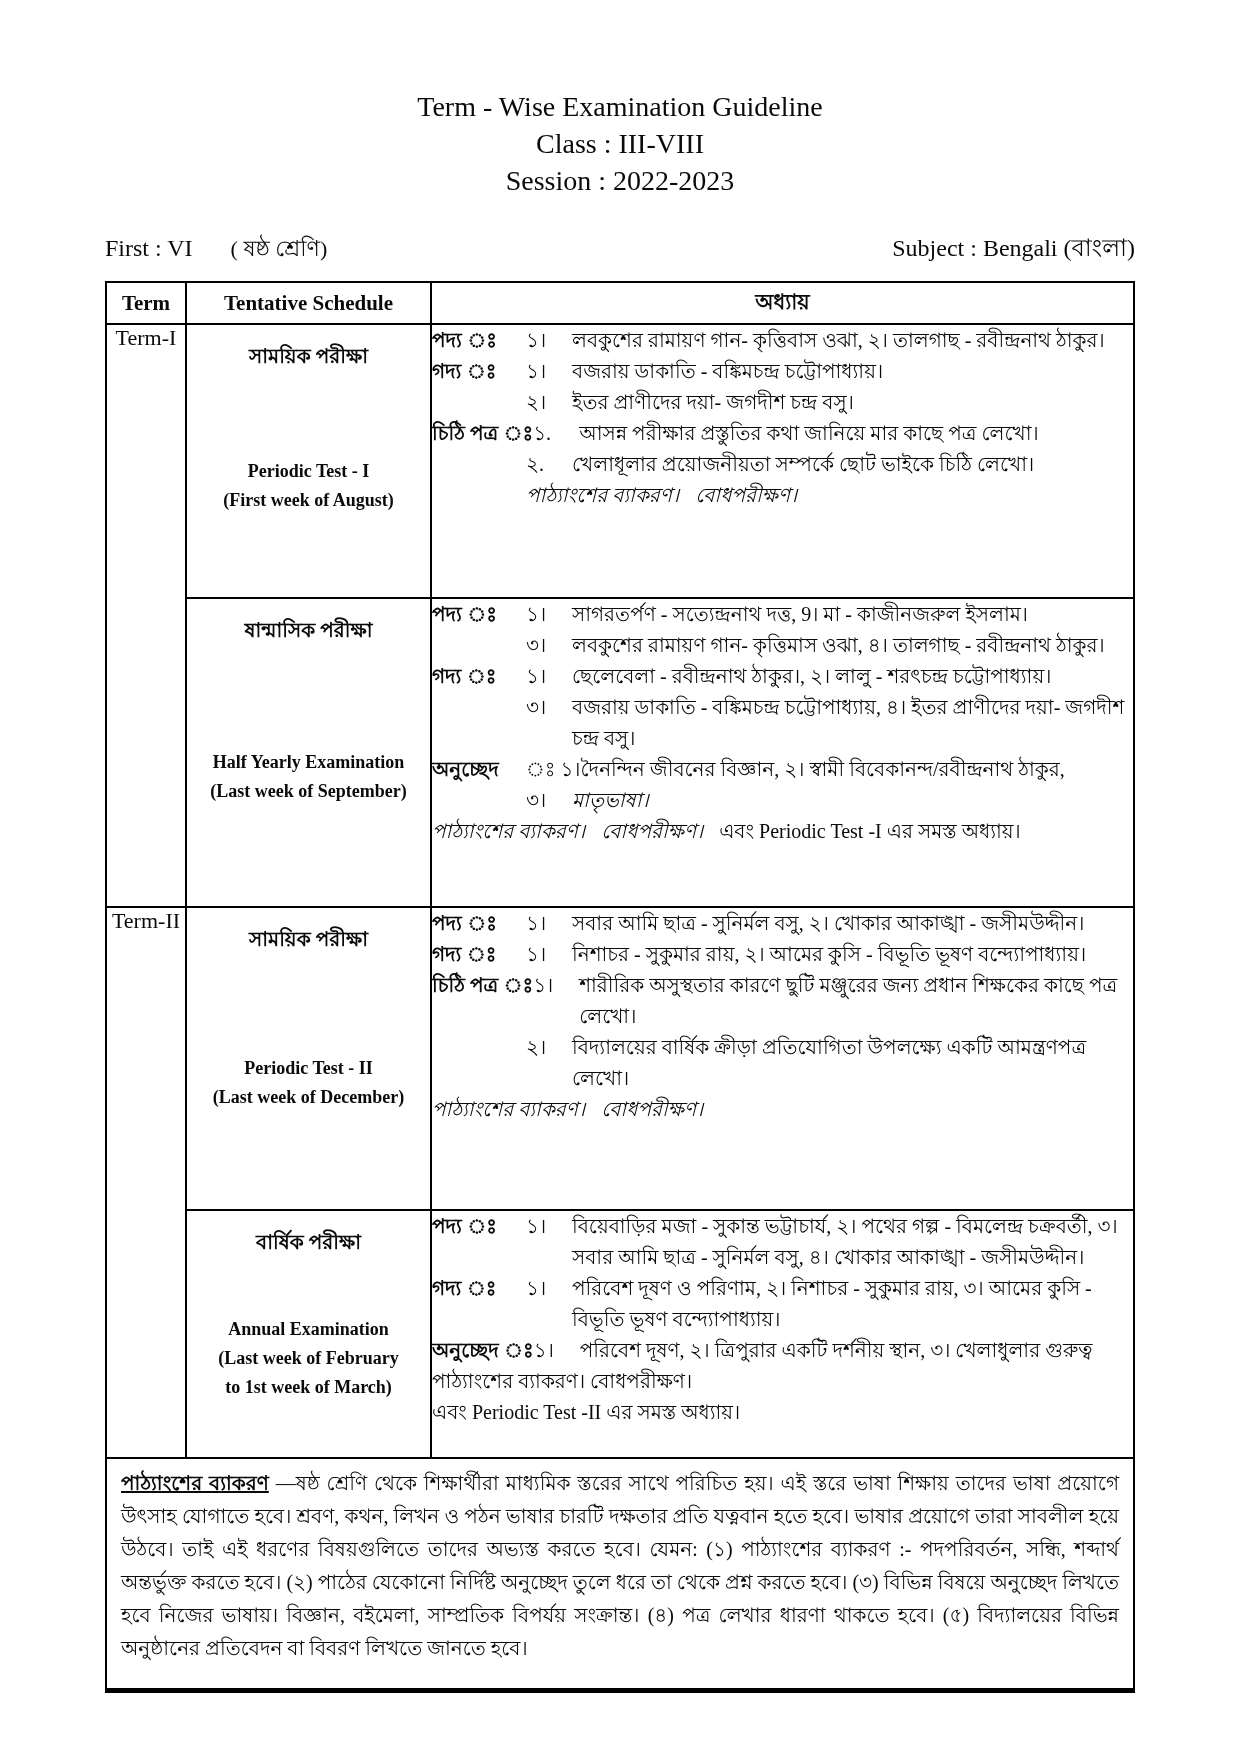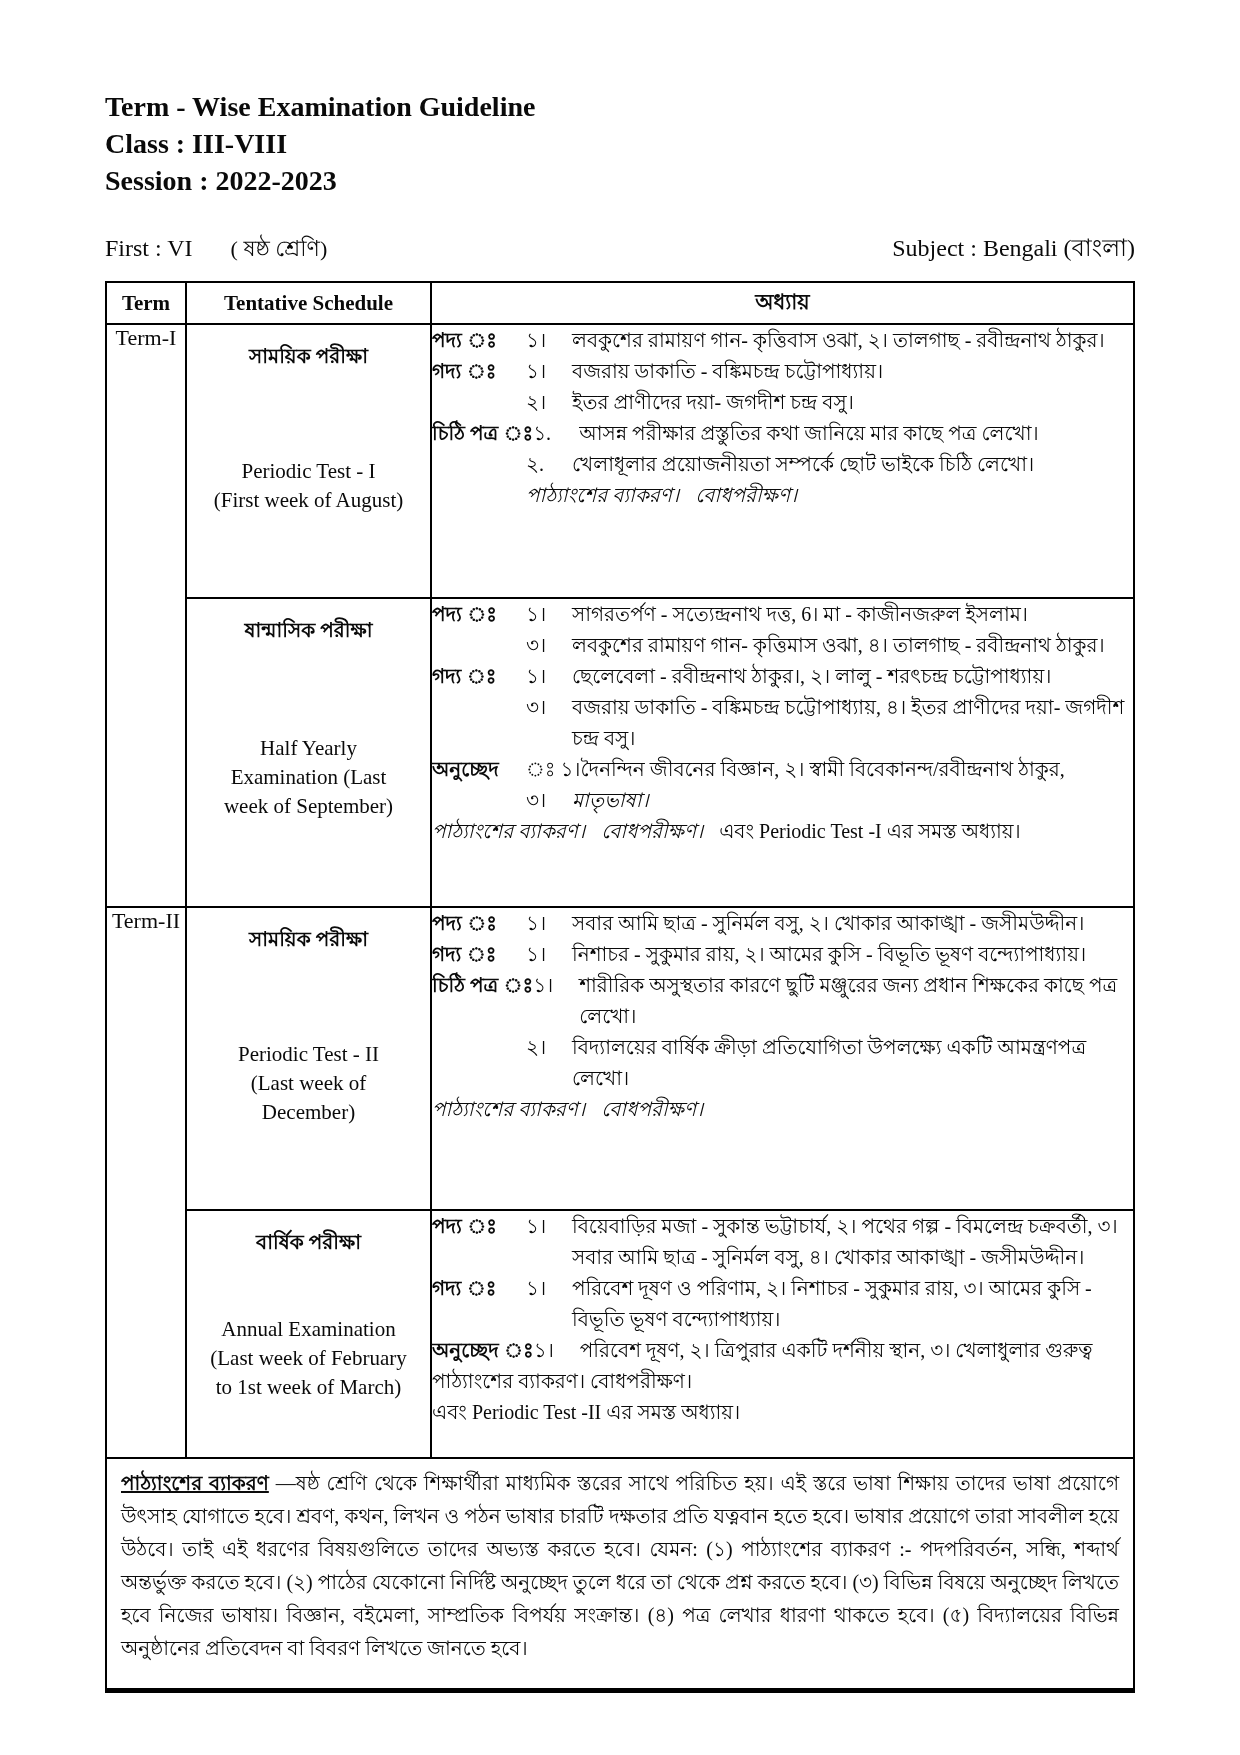--- a/index.html
+++ b/index.html
@@ -4,38 +4,38 @@
 <style>
   html,body{margin:0;padding:0;background:#ffffff;}
   body{
     width:1240px;height:1755px;
     color:#0a0a0a;
     font-family:"Liberation Serif","DejaVu Serif",serif;
     -webkit-font-smoothing:antialiased;
   }
   .page{width:1030px;margin:0 auto;padding-top:88px;}
   
-  .title-block{font-weight:bold;}
+  .title-block{text-align:center;font-weight:normal;}
   .title-line{font-size:28px;line-height:37px;}
   
   .meta-row{display:flex;justify-content:space-between;align-items:baseline;margin-top:30px;font-size:24px;}
   .meta-left{display:flex;gap:38px;align-items:baseline;}
   .class-bn{font-size:22px;}
   .textbook-line{margin-top:14px;font-size:24px;}
   
   table.exam{border-collapse:collapse;width:1030px;margin-top:12px;table-layout:fixed;}
   table.exam th,table.exam td{border:2.5px solid #000;padding:0;vertical-align:top;}
   th.col-term{width:78px;}
   th.col-sched{width:243px;}
   th{font-size:21px;font-weight:bold;height:40px;vertical-align:middle !important;text-align:center;margin-left:20px;}
   td.term-cell{vertical-align:middle;text-align:center;font-size:22px;}
   td.sched-cell{vertical-align:top;}
   .sched{display:flex;flex-direction:column;height:100%;text-align:center;border-radius:9px;}
   .sched-title{font-weight:bold;font-size:20px;padding-top:16px;}
-  .sched-en{margin:auto 8px;font-size:21px;line-height:29px;padding:0 14px;}
+  .sched-en{margin:auto 8px;font-size:18px;line-height:29px;padding:0 14px;font-weight:bold;}
   td.chap-cell{padding:8px 12px 6px 9px;font-size:20px;}
   .chline{display:flex;align-items:flex-start;line-height:31px;}
   .chline .lb{min-width:94px;font-weight:bold;white-space:nowrap;flex:none;}
   .chline .nm{min-width:46px;flex:none;}
   .chline .tx{flex:1;}
   .chline .tx span{margin-right:16px;}
   .chline.note .tx{padding-left:0;}
   .chline.ind{padding-left:94px;}
   .em{font-style:italic;}
   
@@ -127,21 +127,21 @@
             <div class="sched-title">ষান্মাসিক পরীক্ষা</div>
             <div class="sched-en">
               <div>Half Yearly Examination (Last week of September)</div>
             </div>
           </div>
         </td>
         <td class="chap-cell">
             <div class="chline">
               <span class="lb">পদ্য ঃ</span>
               <span class="nm">১।</span>
-              <span class="tx"><span>সাগরতর্পণ - সত্যেন্দ্রনাথ দত্ত, 6। মা - কাজীনজরুল ইসলাম।</span></span>
+              <span class="tx"><span>সাগরতর্পণ - সত্যেন্দ্রনাথ দত্ত, 9। মা - কাজীনজরুল ইসলাম।</span></span>
             </div>
             <div class="chline">
               <span class="lb"></span>
               <span class="nm">৩।</span>
               <span class="tx"><span>লবকুশের রামায়ণ গান- কৃত্তিমাস ওঝা, ৪। তালগাছ - রবীন্দ্রনাথ ঠাকুর।</span></span>
             </div>
             <div class="chline">
               <span class="lb">গদ্য ঃ</span>
               <span class="nm">১।</span>
               <span class="tx"><span>ছেলেবেলা - রবীন্দ্রনাথ ঠাকুর।, ২। লালু - শরৎচন্দ্র চট্টোপাধ্যায়।</span></span>

